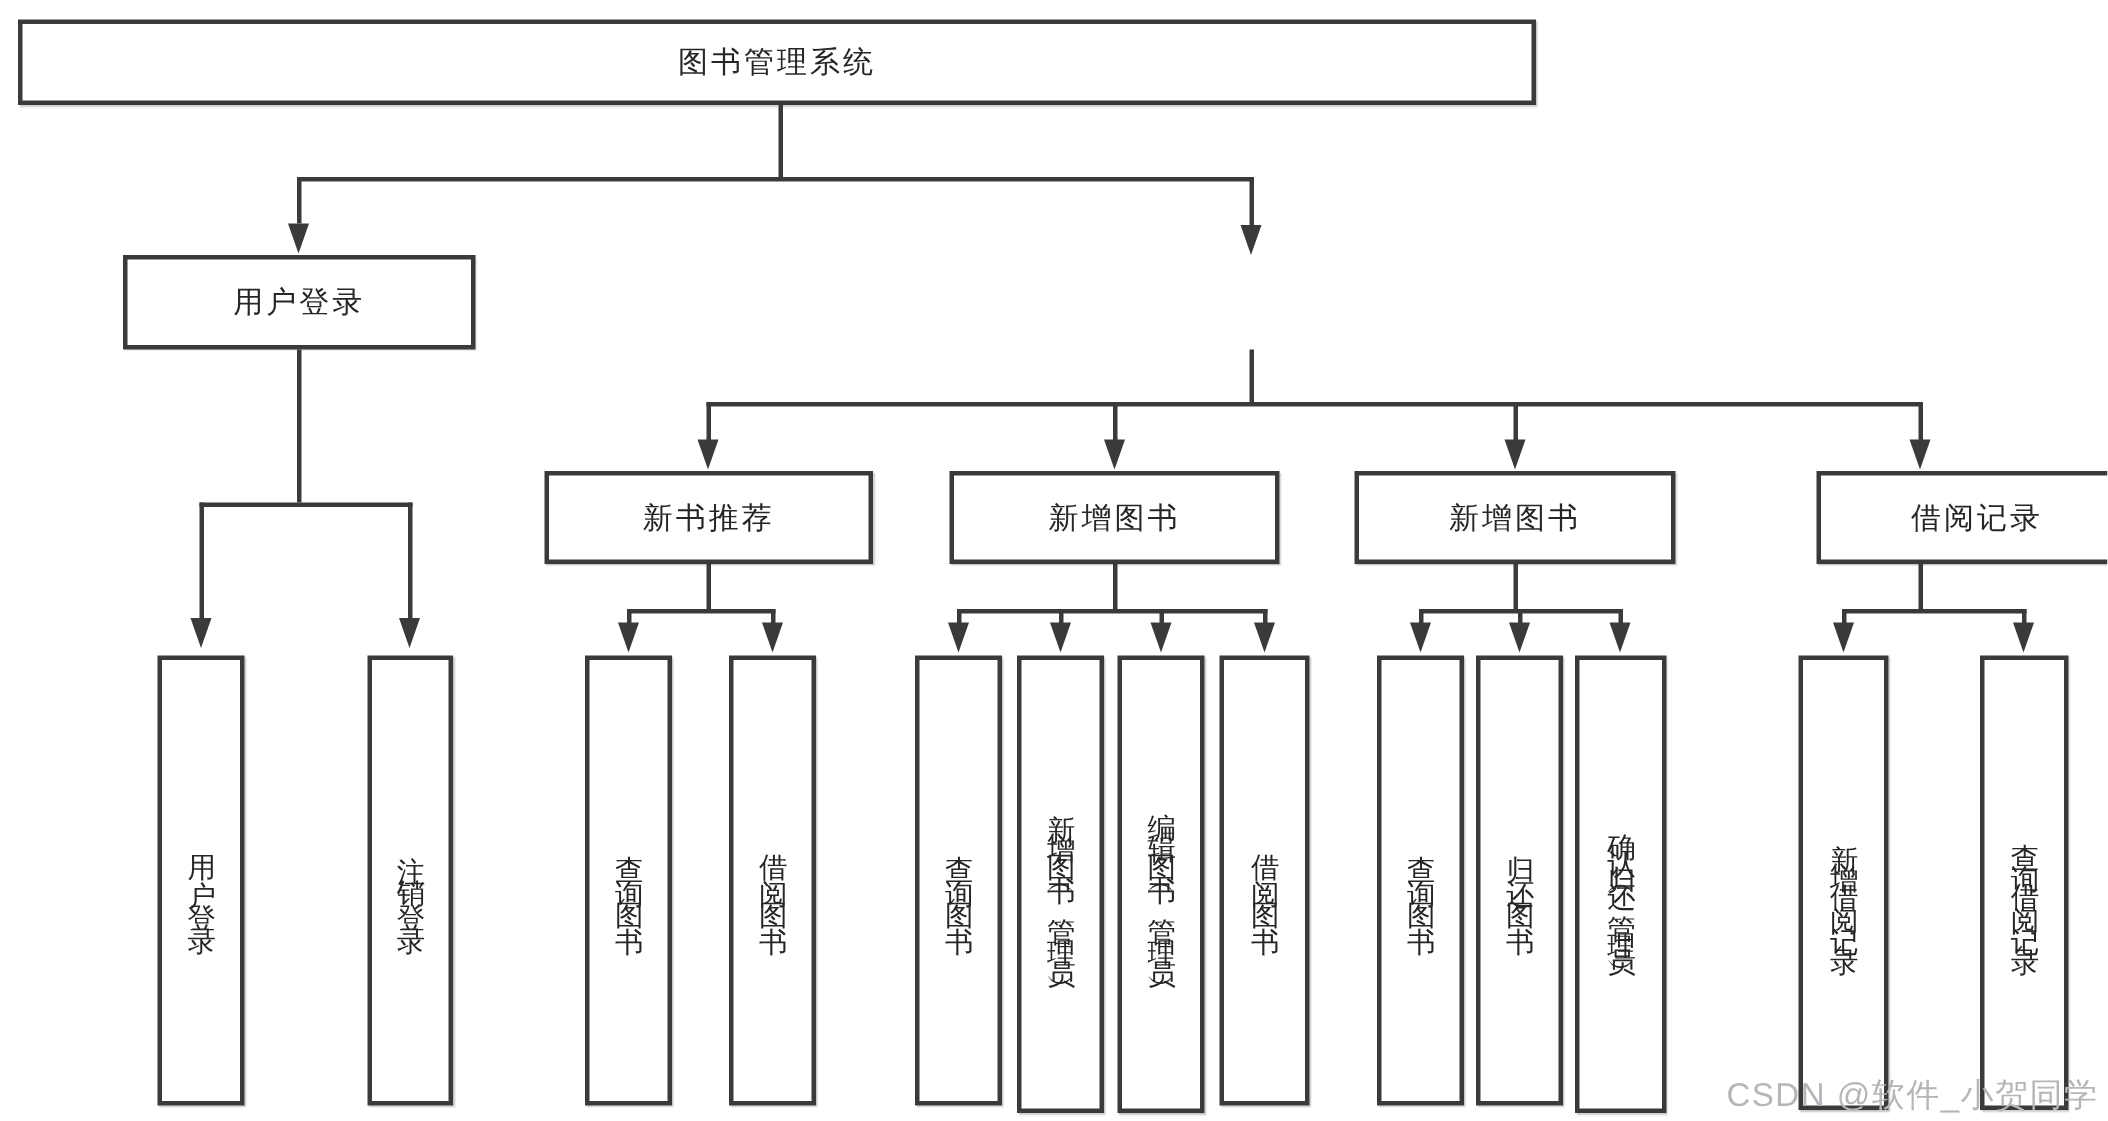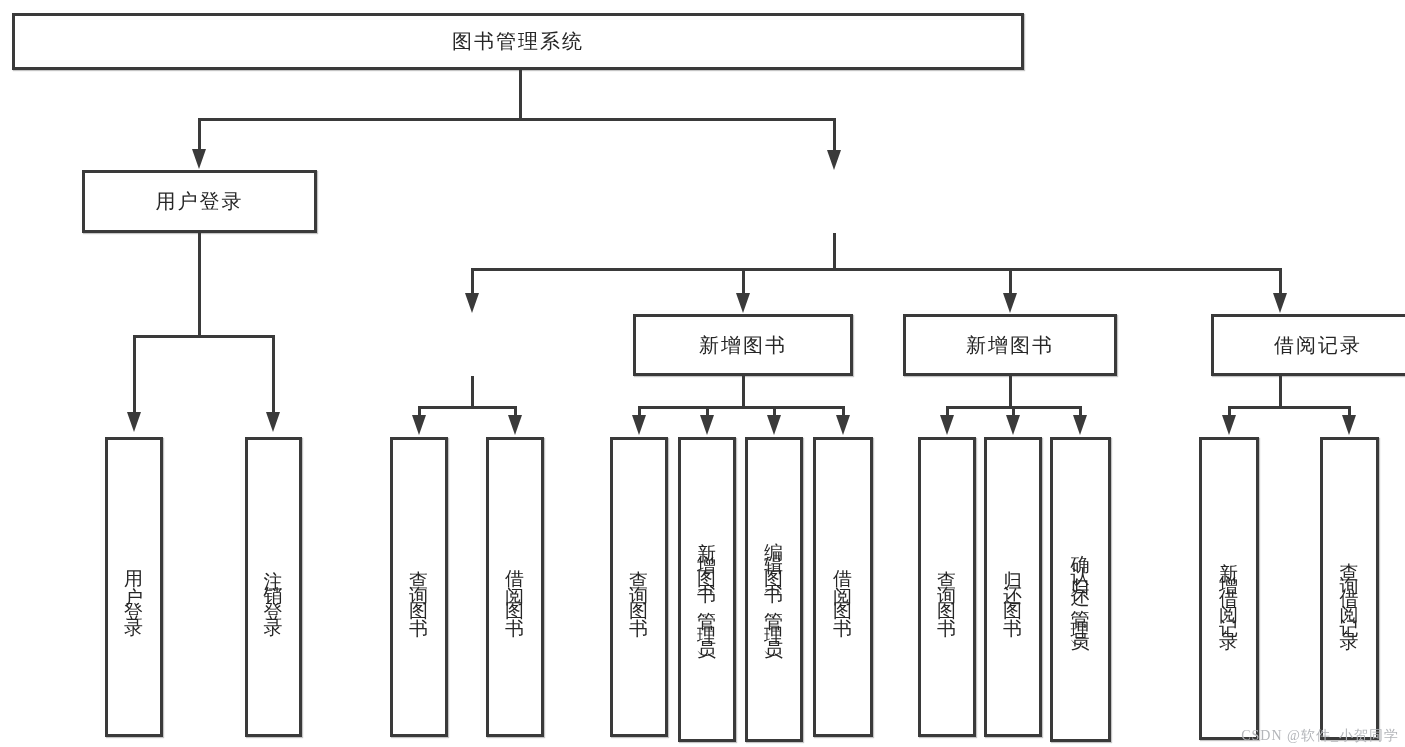--- a/index.html
+++ b/index.html
@@ -1,19 +1,19 @@
 <!DOCTYPE html>
 <html style="--line: #3a3a3a; --box-border: #3a3a3a; --box-fill: #ffffff; --text: #262626; --watermark: #b4b6ba; --background: #ffffff;"><head>
 <meta charset="utf-8">
 <style>
   html,body{margin:0;padding:0;background:#fff;}
   .canvas{
     position:relative;width:1405px;height:747px;overflow:hidden;
     background:var(--background,#ffffff);
-    font-family:Liberation Serif, serif;
+    font-family:Liberation Sans, sans-serif;
   }
   .node{
     position:absolute;box-sizing:border-box;
     background:var(--box-fill,#ffffff);
     border:3px solid var(--box-border,#3a3a3a);
     display:flex;align-items:center;justify-content:center;
     color:var(--text,#262626);
     box-shadow:1px 1px 1px rgba(90,90,90,.35);
   }
   .hnode{font-size:20px;letter-spacing:2px;white-space:nowrap;}
@@ -23,21 +23,21 @@
   }
   .ls14 span{letter-spacing:14px;}
   .ls11 span{letter-spacing:11px;}
   .hl{position:absolute;height:3px;background:var(--line,#3a3a3a);}
   .vl{position:absolute;width:3px;background:var(--line,#3a3a3a);}
   .ah{position:absolute;width:0;height:0;
       border-left:7px solid transparent;border-right:7px solid transparent;
       border-top:20px solid var(--line,#3a3a3a);}
   .watermark{
     position:absolute;right:6px;bottom:2px;
-    font-size:14px;letter-spacing:1px;white-space:nowrap;
+    font-size:22px;letter-spacing:1px;white-space:nowrap;
     color:var(--watermark,#b4b6ba);
   }
 </style>
 </head>
 <body>
 
 <div class="canvas">
 
   <div class="node hnode" style="left:12px;top:13px;width:1012px;height:57px">
     <span>图书管理系统</span>
@@ -65,20 +65,23 @@
   <div class="hl" style="left:470.5px;top:268px;width:811px"></div>
   <div class="vl" style="left:470.5px;top:268px;height:26px"></div>
   <div class="ah" style="left:465px;top:293px"></div>
   <div class="vl" style="left:741.5px;top:268px;height:26px"></div>
   <div class="ah" style="left:736px;top:293px"></div>
   <div class="vl" style="left:1008.5px;top:268px;height:26px"></div>
   <div class="ah" style="left:1003px;top:293px"></div>
   <div class="vl" style="left:1278.5px;top:268px;height:26px"></div>
   <div class="ah" style="left:1273px;top:293px"></div>
 
+  <div class="node hnode" style="left:363px;top:314px;width:219px;height:62px">
+    <span>新书推荐</span>
+  </div>
   <div class="node hnode" style="left:633px;top:314px;width:220px;height:62px">
     <span>新增图书</span>
   </div>
   <div class="node hnode" style="left:903px;top:314px;width:214px;height:62px">
     <span>新增图书</span>
   </div>
   <div class="node hnode" style="left:1211px;top:314px;width:214px;height:62px">
     <span>借阅记录</span>
   </div>
 

